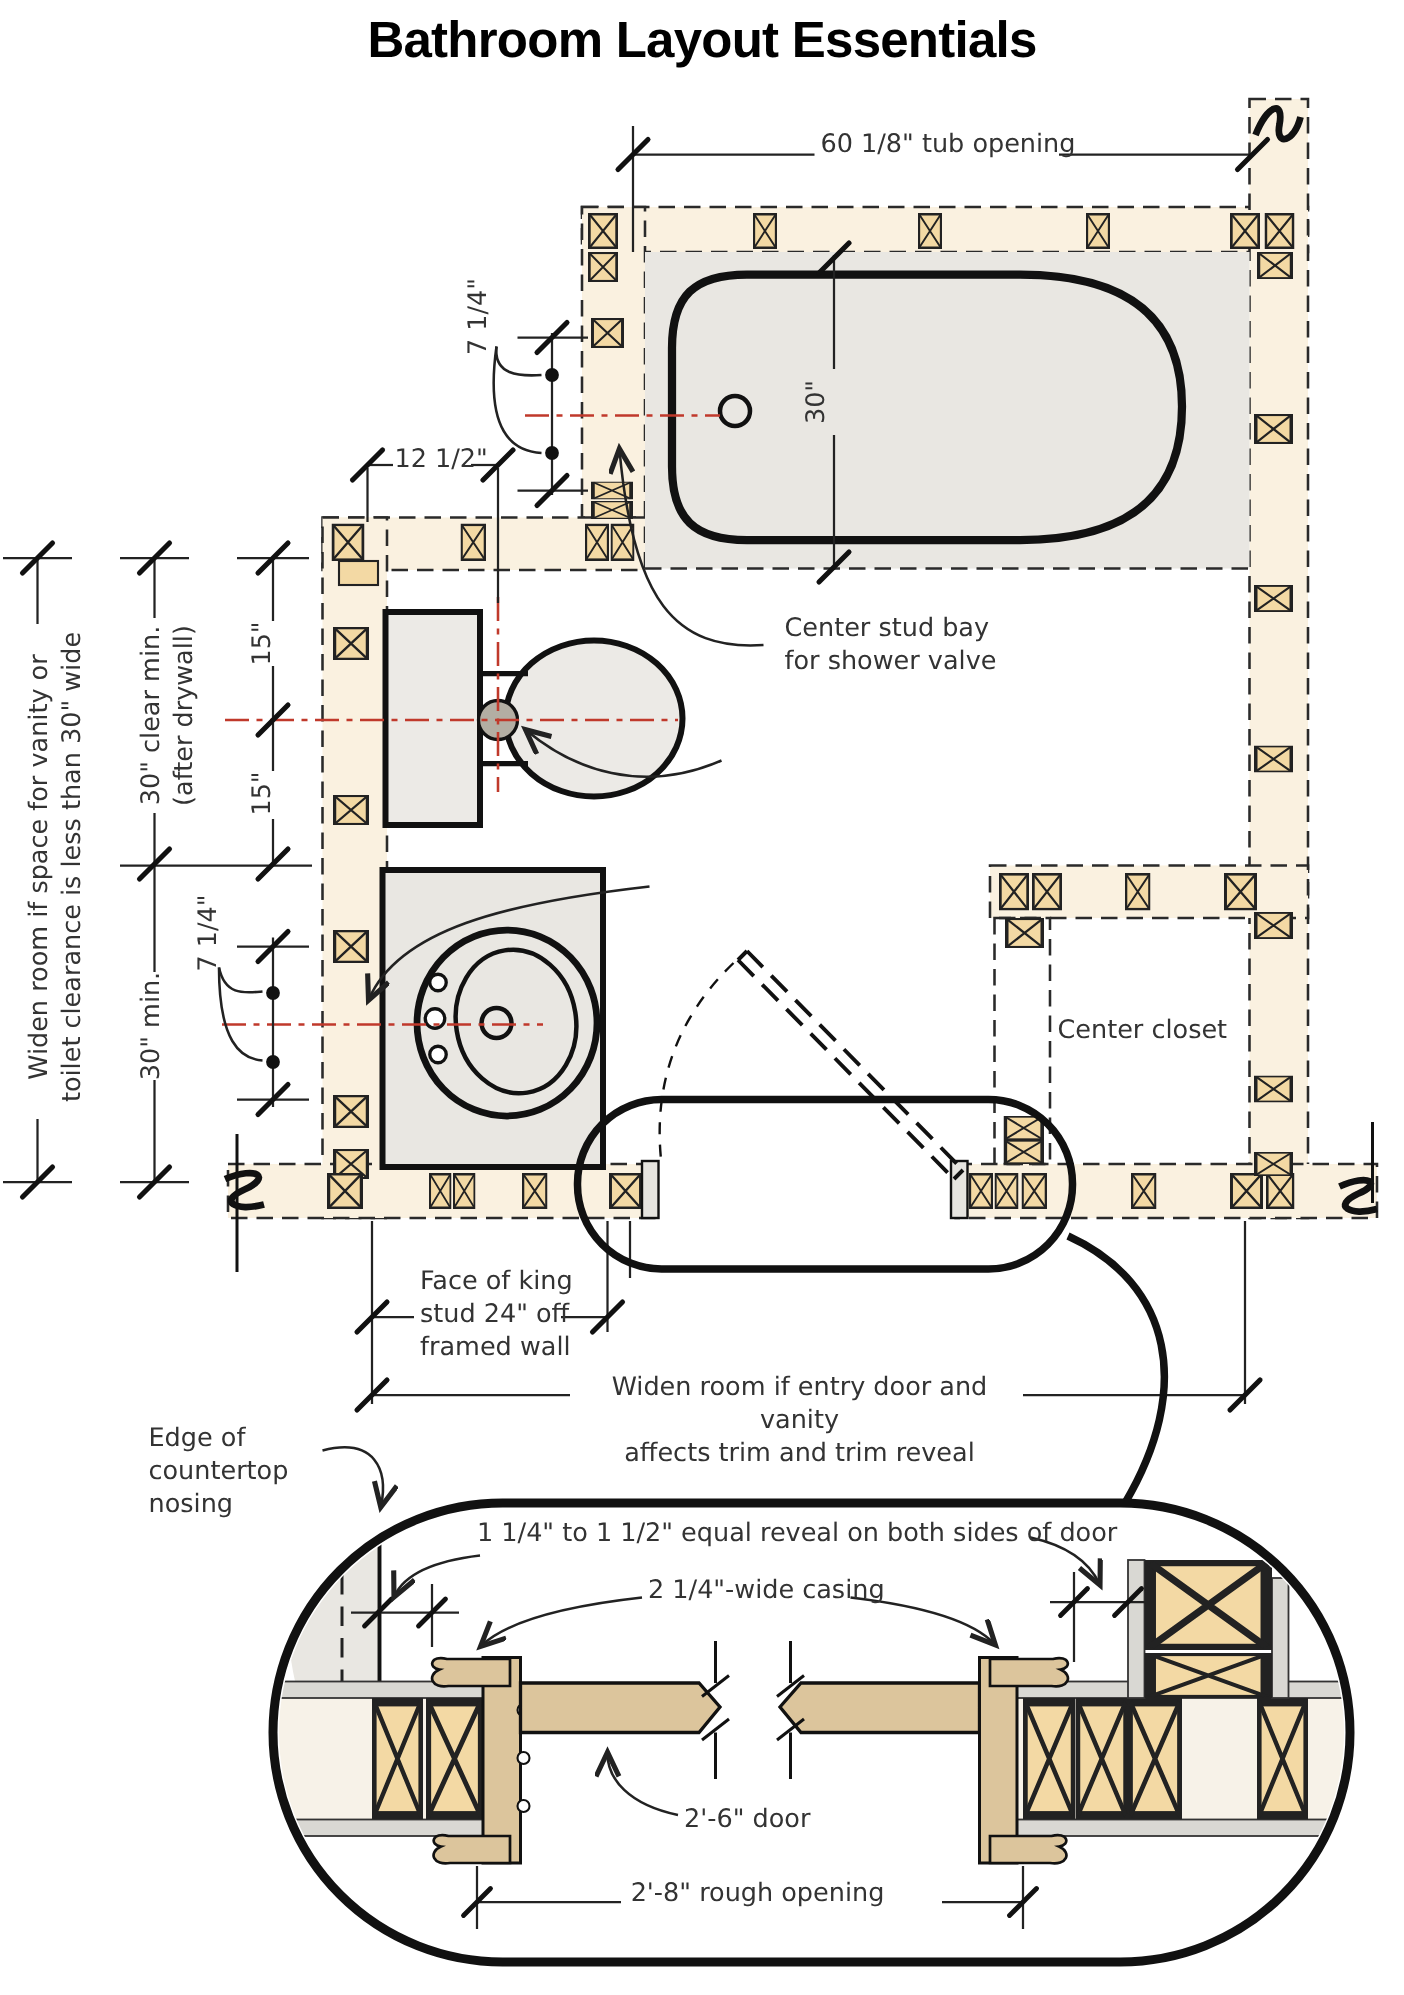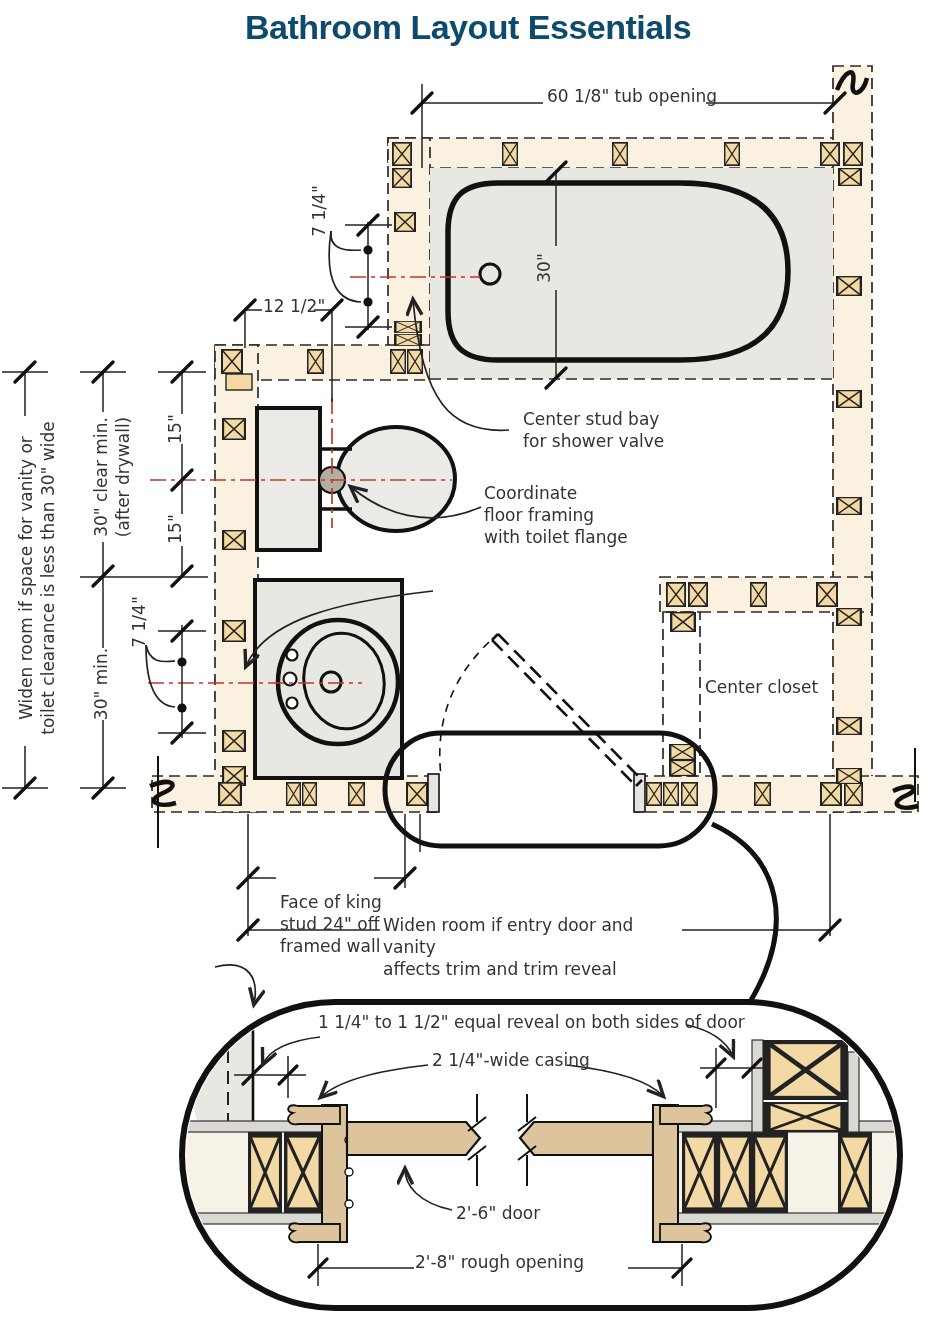--- a/index.html
+++ b/index.html
@@ -2,24 +2,24 @@
 <html><head>
 <meta charset="utf-8">
 <style>
   html,body{margin:0;padding:0;background:#ffffff;}
   #stage{position:relative;width:936px;height:1330px;background:#ffffff;overflow:hidden;
          font-family:"DejaVu Sans",sans-serif;}
   svg{position:absolute;left:0;top:0;}
   .lbl{position:absolute;color:#333;font-size:17px;line-height:1.28;white-space:pre-line;
        font-family:"DejaVu Sans",sans-serif;}
   .rot{transform:translate(-50%,-50%) rotate(-90deg);text-align:center;white-space:pre;}
-  .ctr{text-align:left;}
+  .ctr{text-align:center;}
   #title{position:absolute;left:0;top:8px;width:936px;text-align:center;
          font-family:"Liberation Sans",sans-serif;font-weight:bold;font-size:34px;
-         letter-spacing:-0.5px;color:#0c4a6e;}
+         letter-spacing:-0.5px;color:#000000;}
 </style>
 </head>
 <body>
 
 <div id="stage">
 
 <svg width="936" height="1330" viewBox="0 0 936 1330">
   <defs>
     <symbol id="stud" viewBox="0 0 20 26" preserveAspectRatio="none">
       <rect x="0.9" y="0.9" width="18.2" height="24.2" fill="#f3d9a4" stroke="#222" stroke-width="1.8"></rect>
@@ -341,29 +341,29 @@
 <div class="lbl rot" style="left:176px;top:529px;">15"</div>
 <div class="lbl rot" style="left:113px;top:477px;">30" clear min.
 (after drywall)</div>
 <div class="lbl rot" style="left:102px;top:684px;">30" min.</div>
 <div class="lbl rot" style="left:140px;top:622px;">7 1/4"</div>
 <div class="lbl rot" style="left:38px;top:578px;">Widen room if space for vanity or
 toilet clearance is less than 30" wide</div>
 
 <div class="lbl" style="left:511px;top:409px;margin-left:12px;">Center stud bay
 for shower valve</div>
-<div class="lbl" style="left:484px;top:483px;">Coordinate
-floor framing
-with toilet flange</div>
 <div class="lbl" style="left:705px;top:677px;">Center closet</div>
 
-<div class="lbl" style="left:280px;top:844px;margin-top:48px;">Face of king
+<div class="lbl" style="left:280px;top:844px;">Face of king
 stud 24" off
 framed wall</div>
 <div class="lbl ctr" style="left:383px;top:915px;width:300px;">Widen room if entry door and vanity
 affects trim and trim reveal</div>
 
+<div class="lbl" style="left:99px;top:949px;">Edge of
+countertop
+nosing</div>
 <div class="lbl" style="left:318px;top:1012px;">1 1/4" to 1 1/2" equal reveal on both sides of door</div>
 <div class="lbl" style="left:432px;top:1050px;">2 1/4"-wide casing</div>
 <div class="lbl" style="left:456px;top:1203px;">2'-6" door</div>
 <div class="lbl ctr" style="left:415px;top:1252px;width:180px;">2'-8" rough opening</div>
 
 </div>
 
 </body></html>

